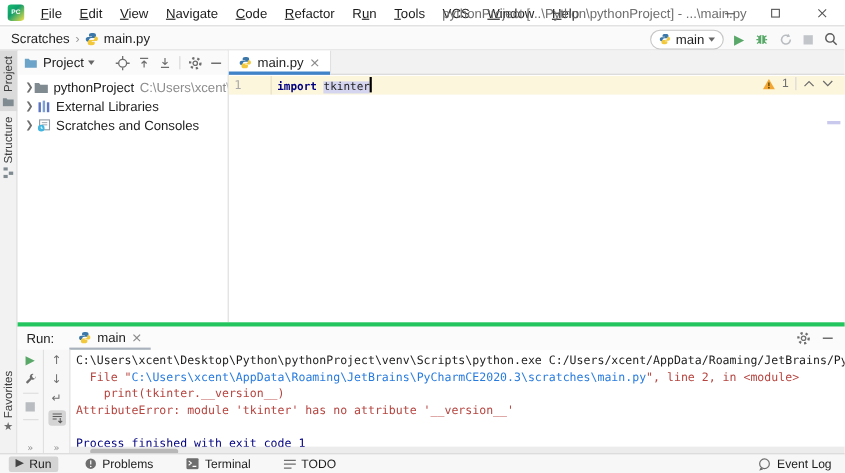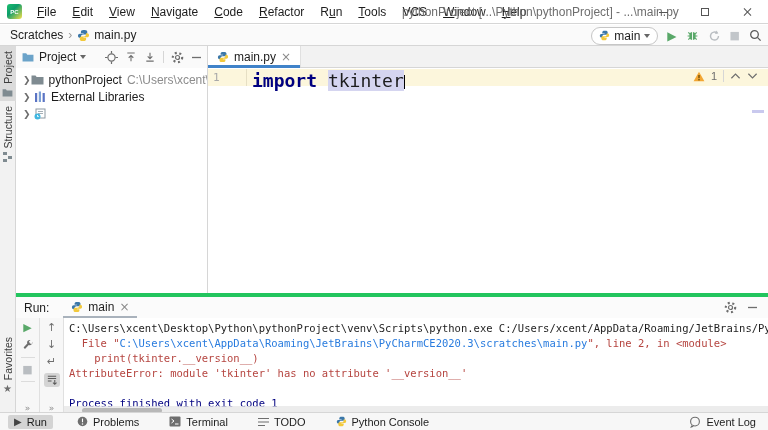--- a/index.html
+++ b/index.html
@@ -55,21 +55,21 @@
 
   .editor { position:absolute; left:208px; top:46px; width:560px; height:247px; background:#fff; }
   .tabbar { height:22px; background:#f2f2f2; border-bottom:1px solid #d6d6d6; display:flex; }
   .ed-tab { display:flex; align-items:center; gap:5px; padding:0 9px; background:#fff; border-right:1px solid #e0e0e0; position:relative; }
   .ed-tab::after { content:""; position:absolute; left:0; right:0; bottom:-1px; height:3px; background:#4083c9; }
   .tab-close { color:#8a8a8a; font-size:12px; font-family:"DejaVu Sans",sans-serif; }
   .ed-body { position:relative; height:224px; }
   .caret-row { position:absolute; left:0; top:1px; width:560px; height:17px; background:#fcf6dc; }
   .gutter-num { position:absolute; left:5px; top:3px; font-family:"DejaVu Sans Mono",monospace; font-size:11px; color:#a9a9a9; }
   .gutter-sep { position:absolute; left:38px; top:1px; width:1px; height:17px; background:#e6dfc4; }
-  .code-line { position:absolute; left:44px; top:2px; font-family:"DejaVu Sans Mono",monospace; font-size:18px; white-space:pre; }
+  .code-line { position:absolute; left:44px; top:2px; font-family:"DejaVu Sans Mono",monospace; font-size:10px; white-space:pre; }
   .kw { color:#000080; font-weight:bold; }
   .ident-hl { background:#d5d5f0; }
   .caret-bar { display:inline-block; width:1.5px; height:14px; background:#000; vertical-align:-2px; }
   .inspections { position:absolute; right:10px; top:2px; display:flex; align-items:center; gap:6px; }
   .insp-count { color:#6e6e6e; font-size:11px; }
   .stripe-mark { position:absolute; right:4px; top:42px; width:12px; height:3px; background:#c9c9ee; }
 
   
   .runpanel { position:absolute; left:16px; top:293px; width:752px; height:119px; background:#fff; border-top:4px solid #22c55e; }
   .rp-header { height:21px; display:flex; align-items:center; background:#fbfbfb; padding-left:8px; }
@@ -266,20 +266,21 @@
       <div class="tree-row">
         <span class="tw-chevron">❯</span>
         <span class="ti">
           <svg width="12" height="12" viewBox="0 0 12 12">
               <rect x="2" y="1" width="9" height="9" fill="#fff" stroke="#8e9aa3" stroke-width="1"></rect>
               <path d="M4 3.5h5M4 5.5h5" stroke="#8e9aa3" stroke-width=".8"></path>
               <circle cx="3.5" cy="8.5" r="3" fill="#40b6e0"></circle>
               <path d="M3.5 7v1.6h1.3" fill="none" stroke="#fff" stroke-width=".9"></path>
             </svg>
         </span>
+        <span>Scratches and Consoles</span>
       </div>
     </div>
   </div>
 
   <div class="editor">
     <div class="tabbar">
       <div class="ed-tab">
         <span class="ti">
           <svg width="12" height="12" viewBox="0 0 16 16">
               <path fill="#3b77a8" d="M7.9 1.2c-2.1 0-3.1.9-3.1 2.2v1.7h3.3v.6H3.6c-1.4 0-2.4 1-2.4 2.6s1 2.6 2.4 2.6h1.3V9.2c0-1.3 1.1-2.3 2.4-2.3h3.4c1 0 1.9-.9 1.9-2V3.4c0-1.3-1-2.2-3.1-2.2z"></path>
@@ -399,29 +400,20 @@
           <path d="M2.5 3l2.5 2-2.5 2M6 8h3.5" stroke="#fff" stroke-width="1" fill="none"></path>
         </svg>
       <span>Terminal</span>
     </span>
     <span class="sb-item">
       <svg width="11" height="10" viewBox="0 0 11 10">
           <path d="M0 1.5h11M0 5h11M0 8.5h7" stroke="#6e6e6e" stroke-width="1.2"></path>
         </svg>
       <span>TODO</span>
     </span>
-    <span class="sb-item">
-      <span class="ti">
-        <svg width="11" height="11" viewBox="0 0 16 16">
-            <path fill="#3b77a8" d="M7.9 1.2c-2.1 0-3.1.9-3.1 2.2v1.7h3.3v.6H3.6c-1.4 0-2.4 1-2.4 2.6s1 2.6 2.4 2.6h1.3V9.2c0-1.3 1.1-2.3 2.4-2.3h3.4c1 0 1.9-.9 1.9-2V3.4c0-1.3-1-2.2-3.1-2.2z"></path>
-            <path fill="#f2c93c" d="M8.1 14.8c2.1 0 3.1-.9 3.1-2.2v-1.7H7.9v-.6h4.5c1.4 0 2.4-1 2.4-2.6s-1-2.6-2.4-2.6h-1.3v1.7c0 1.3-1.1 2.3-2.4 2.3H5.3c-1 0-1.9.9-1.9 2v1.5c0 1.3 1 2.2 3.1 2.2z"></path>
-          </svg>
-      </span>
-      <span>Python Console</span>
-    </span>
     <span class="sb-right">
       <svg width="12" height="12" viewBox="0 0 12 12">
           <circle cx="6" cy="5.6" r="4.4" fill="none" stroke="#6e6e6e" stroke-width="1.1"></circle>
           <path d="M3 9.4L2.2 11l2.2-.7" fill="none" stroke="#6e6e6e" stroke-width="1.1"></path>
         </svg>
       <span>Event Log</span>
     </span>
   </div>
 
 </div>

